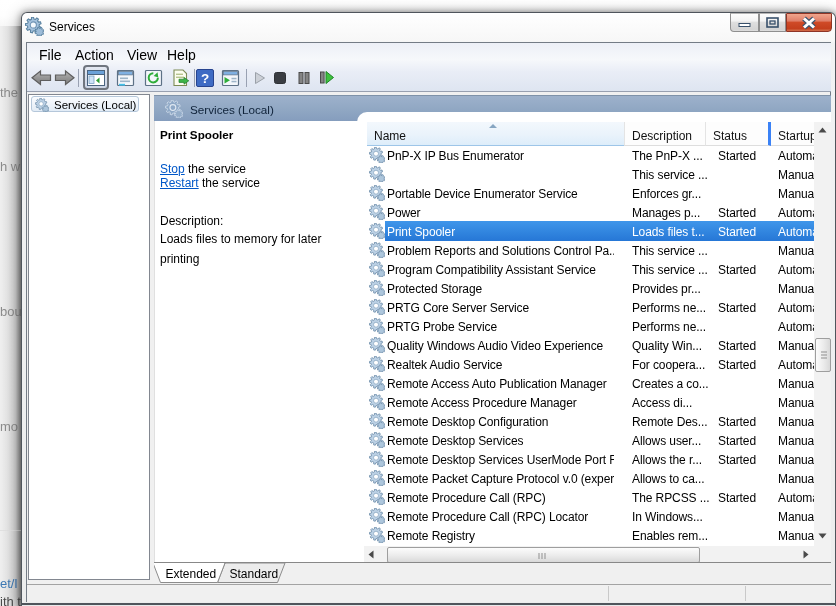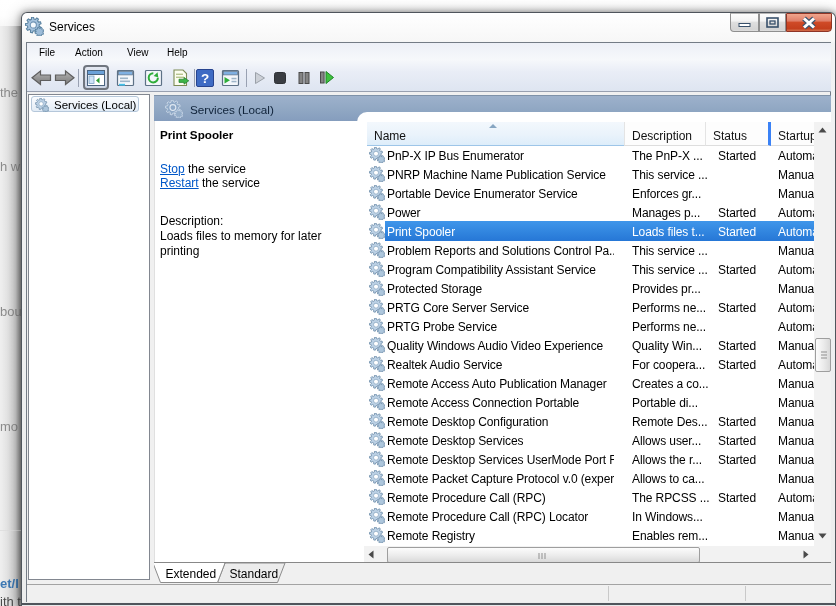--- a/index.html
+++ b/index.html
@@ -26,21 +26,21 @@
 .cap { position:absolute; top:13px; height:19px;
   background:linear-gradient(#fdfdfd,#f3f3f3 40%,#dfdfdf 50%,#d4d4d4 90%,#dfdfdf);
   border:1px solid #8f8f8f; border-top:1px solid #b5b5b5; }
 #cap-close { background:linear-gradient(#f0a58d,#e0806a 40%,#cf4a27 50%,#c43f1d 85%,#d26f4c);
   border-color:#8f3526; }
 
 
 #band { left:27px; top:43px; width:804px; height:49px;
   border-bottom:1px solid #98a0b0;
   background:linear-gradient(#edf0f7,#f6f8fb 35%,#e9edf6 60%,#dee5f1); }
-.menuitem { position:absolute; top:47px; font-size:10px; color:#000; }
+.menuitem { position:absolute; top:47px; font-size:14px; color:#000; }
 .tsep { position:absolute; top:69px; width:1px; height:18px; background:#99a1b2; }
 .tico { position:absolute; }
 
 
 #tree { left:28px; top:94px; width:122px; height:486px; background:#fff; border:1px solid #828790; }
 #treeitem { left:31px; top:96px; width:108px; height:16px;
   border:1px solid #b5c7da; border-radius:3px;
   background:linear-gradient(#fafcfe,#f0f5fb 45%,#e2ecf6); }
 
 
@@ -113,21 +113,21 @@
   </svg>
 <div id="stage">
   <div id="topfade"></div>
   <div style="position:absolute;left:0;top:26px;width:21px;height:580px;background:linear-gradient(90deg,#efefef,#e3e3e3 40%,#cfcfcf 75%,#ababab 97%)"></div>
   <div class="bgtxt" style="top:85px">the</div>
   <div class="bgtxt" style="top:159px">h w</div>
   <div class="bgtxt" style="top:304px">bou</div>
   <div class="bgtxt" style="top:419px">mo</div>
   <div class="bgtxt" style="left:0;top:530px;width:21px;height:1px;background:#e0e0e0"></div>
 
-  <div class="bgtxt" style="top:576px;color:#3d79b4;font-weight:bold">et/l</div>
+  <div class="bgtxt" style="top:576px;color:#3d79b4;font-weight:normal">et/l</div>
   <div class="bgtxt" style="top:594px;color:#4a4a4a">ith t</div>
 
   <div id="win"></div>
   <div id="winbottom"></div>
   <svg style="position:absolute;left:25px;top:17px" width="19" height="19" viewBox="0 0 16 16">
       <use href="#gearbig"></use>
     </svg>
   <span class="txt" style="left:49px;top:20px">Services</span>
 
   <div class="cap" id="cap-min" style="left:730px;width:29px;border-radius:0 0 0 4px">
@@ -233,21 +233,21 @@
       </svg>
     <span class="txt" style="left:36px;top:7px;color:#0f2239;font-size:11.7px">Services (Local)</span>
   </div>
   <div id="whitepanel"></div>
   <div id="listtab"></div>
 
   <span class="txt" style="left:160px;top:128px;font-weight:bold;font-size:11.7px">Print Spooler</span>
   <span class="txt" style="left:160px;top:161.5px"><a class="lnk">Stop</a> the service</span>
   <span class="txt" style="left:160px;top:176px"><a class="lnk">Restart</a> the service</span>
   <span class="txt" style="left:160px;top:214px">Description:</span>
-  <span class="txt" style="left:160px;top:228.5px;white-space:normal;width:185px;line-height:15px">Loads files to memory for later printing</span>
+  <span class="txt" style="left:160px;top:228.5px;white-space:normal;width:185px;line-height:20px">Loads files to memory for later printing</span>
 
   <div class="hcell" id="hname">
       <span>Name</span>
     </div>
   <div class="hcell" id="hdesc">
       <span>Description</span>
     </div>
   <div class="hcell" id="hstat">
       <span>Status</span>
     </div>
@@ -262,21 +262,20 @@
       </svg>
       <span class="nm">PnP-X IP Bus Enumerator</span>
       <span class="dc">The PnP-X ...</span>
       <span class="st">Started</span>
       <span class="su">Automatic</span>
     </div>
 <div class="row" style="top:165px">
       <svg class="rg" width="16" height="16" viewBox="0 0 16 16">
         <use href="#gearpair"></use>
       </svg>
-      <span class="nm">PNRP Machine Name Publication Service</span>
       <span class="dc">This service ...</span>
       <span class="st"></span>
       <span class="su">Manual</span>
     </div>
 <div class="row" style="top:184px">
       <svg class="rg" width="16" height="16" viewBox="0 0 16 16">
         <use href="#gearpair"></use>
       </svg>
       <span class="nm">Portable Device Enumerator Service</span>
       <span class="dc">Enforces gr...</span>
@@ -371,22 +370,22 @@
       </svg>
       <span class="nm">Remote Access Auto Publication Manager</span>
       <span class="dc">Creates a co...</span>
       <span class="st"></span>
       <span class="su">Manual</span>
     </div>
 <div class="row" style="top:393px">
       <svg class="rg" width="16" height="16" viewBox="0 0 16 16">
         <use href="#gearpair"></use>
       </svg>
-      <span class="nm">Remote Access Connection Portable</span>
-      <span class="dc">Portable di...</span>
+      <span class="nm">Remote Access Procedure Manager</span>
+      <span class="dc">Access di...</span>
       <span class="st"></span>
       <span class="su">Manual</span>
     </div>
 <div class="row" style="top:412px">
       <svg class="rg" width="16" height="16" viewBox="0 0 16 16">
         <use href="#gearpair"></use>
       </svg>
       <span class="nm">Remote Desktop Configuration</span>
       <span class="dc">Remote Des...</span>
       <span class="st">Started</span>

